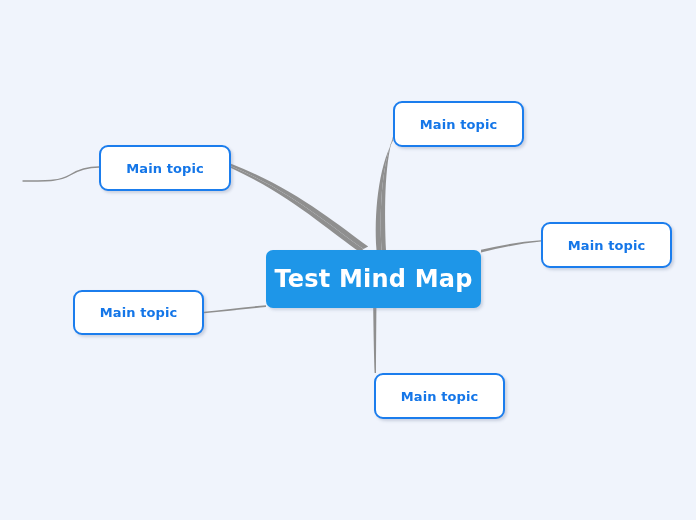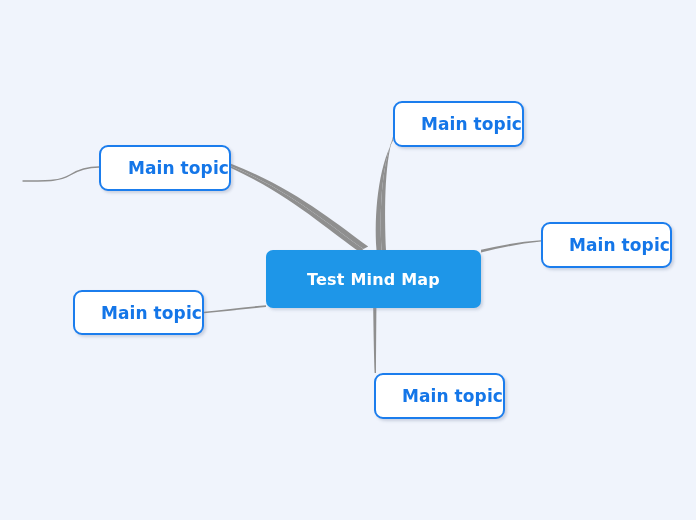--- a/index.html
+++ b/index.html
@@ -35,35 +35,34 @@
     align-items: center;
     justify-content: center;
     text-align: center;
     white-space: nowrap;
     user-select: none;
   }
   .node-root {
     background: #1e96e8;
     color: #ffffff;
     border-radius: 7px;
-    font-size: 16px;
+    font-size: 24px;
     font-weight: bold;
     letter-spacing: 0.2px;
     box-shadow: 2px 2px 3px rgba(120,135,165,0.30);
   }
   .node-topic {
     background: #ffffff;
     color: #1476e8;
     border: 2px solid #1b7ded;
     border-radius: 9px;
-    font-size: 17px;
+    font-size: 13px;
     font-weight: bold;
     letter-spacing: 0.1px;
     box-shadow: 2px 2px 3px rgba(120,135,165,0.32);
-    justify-content: flex-end;
   }
   .node-label {
     display: block;
     pointer-events: none;
   }
 </style>
 </head>
 <body>
 
 <div id="canvas">

